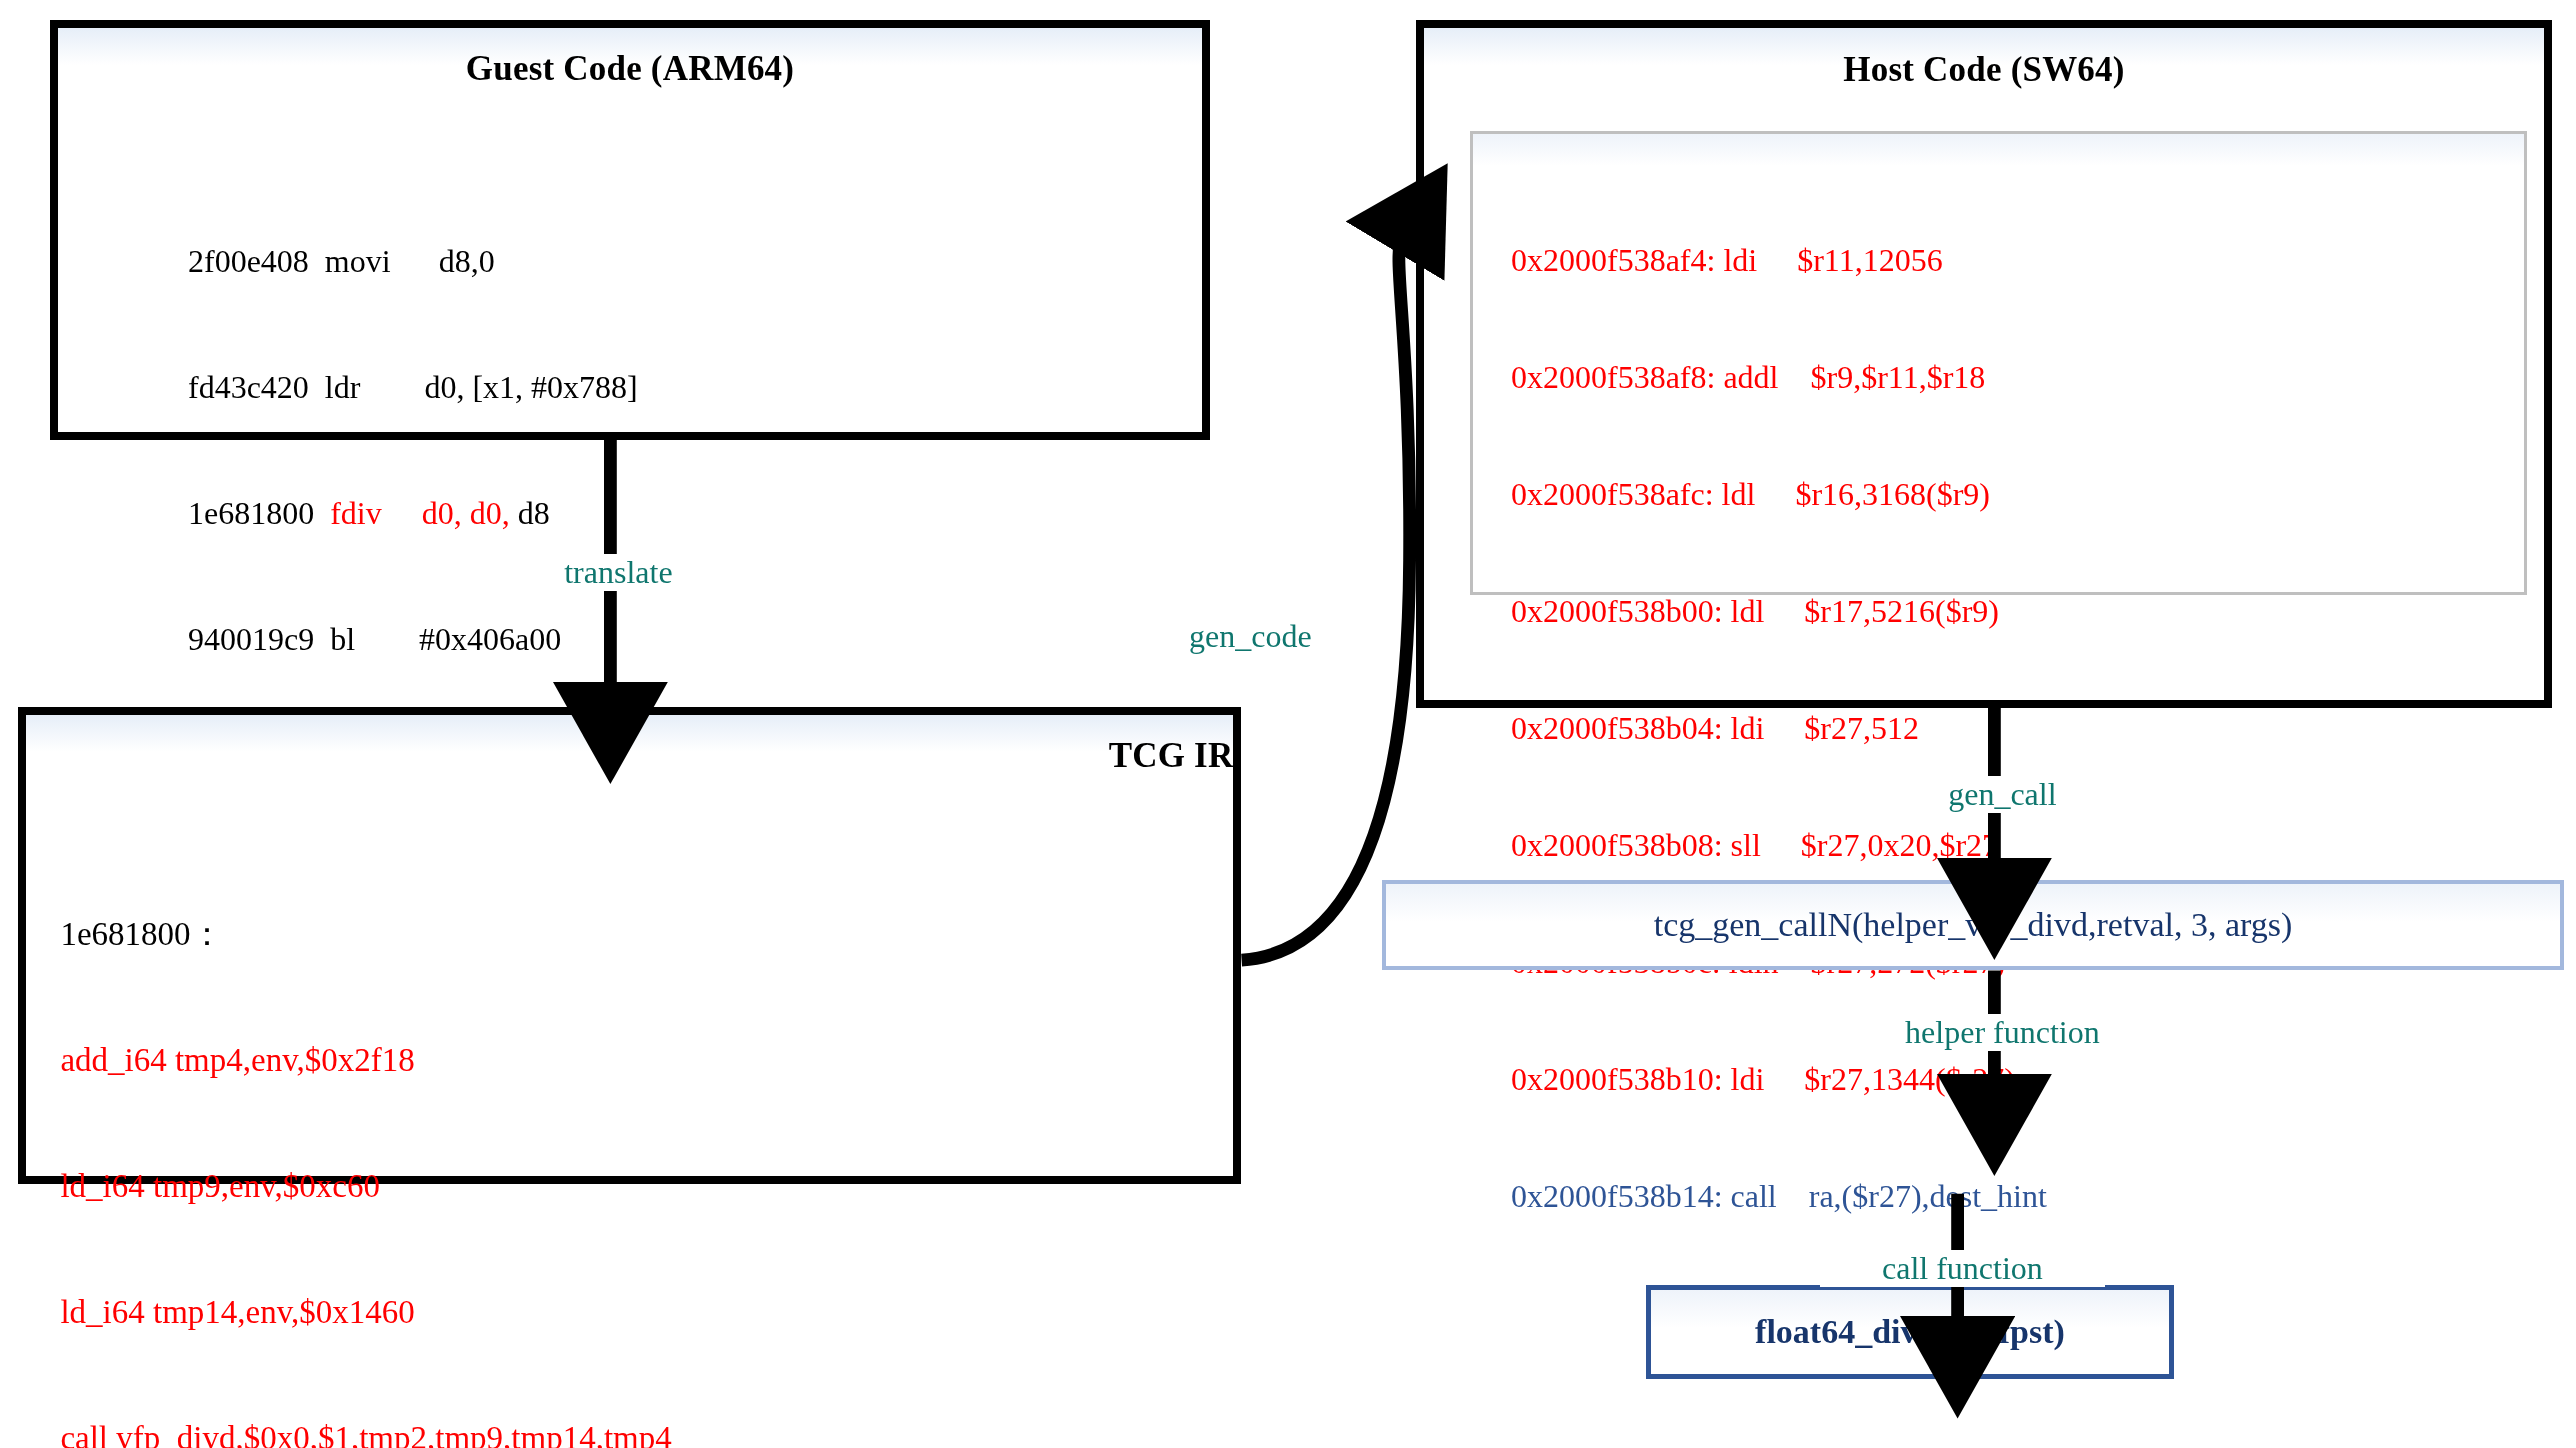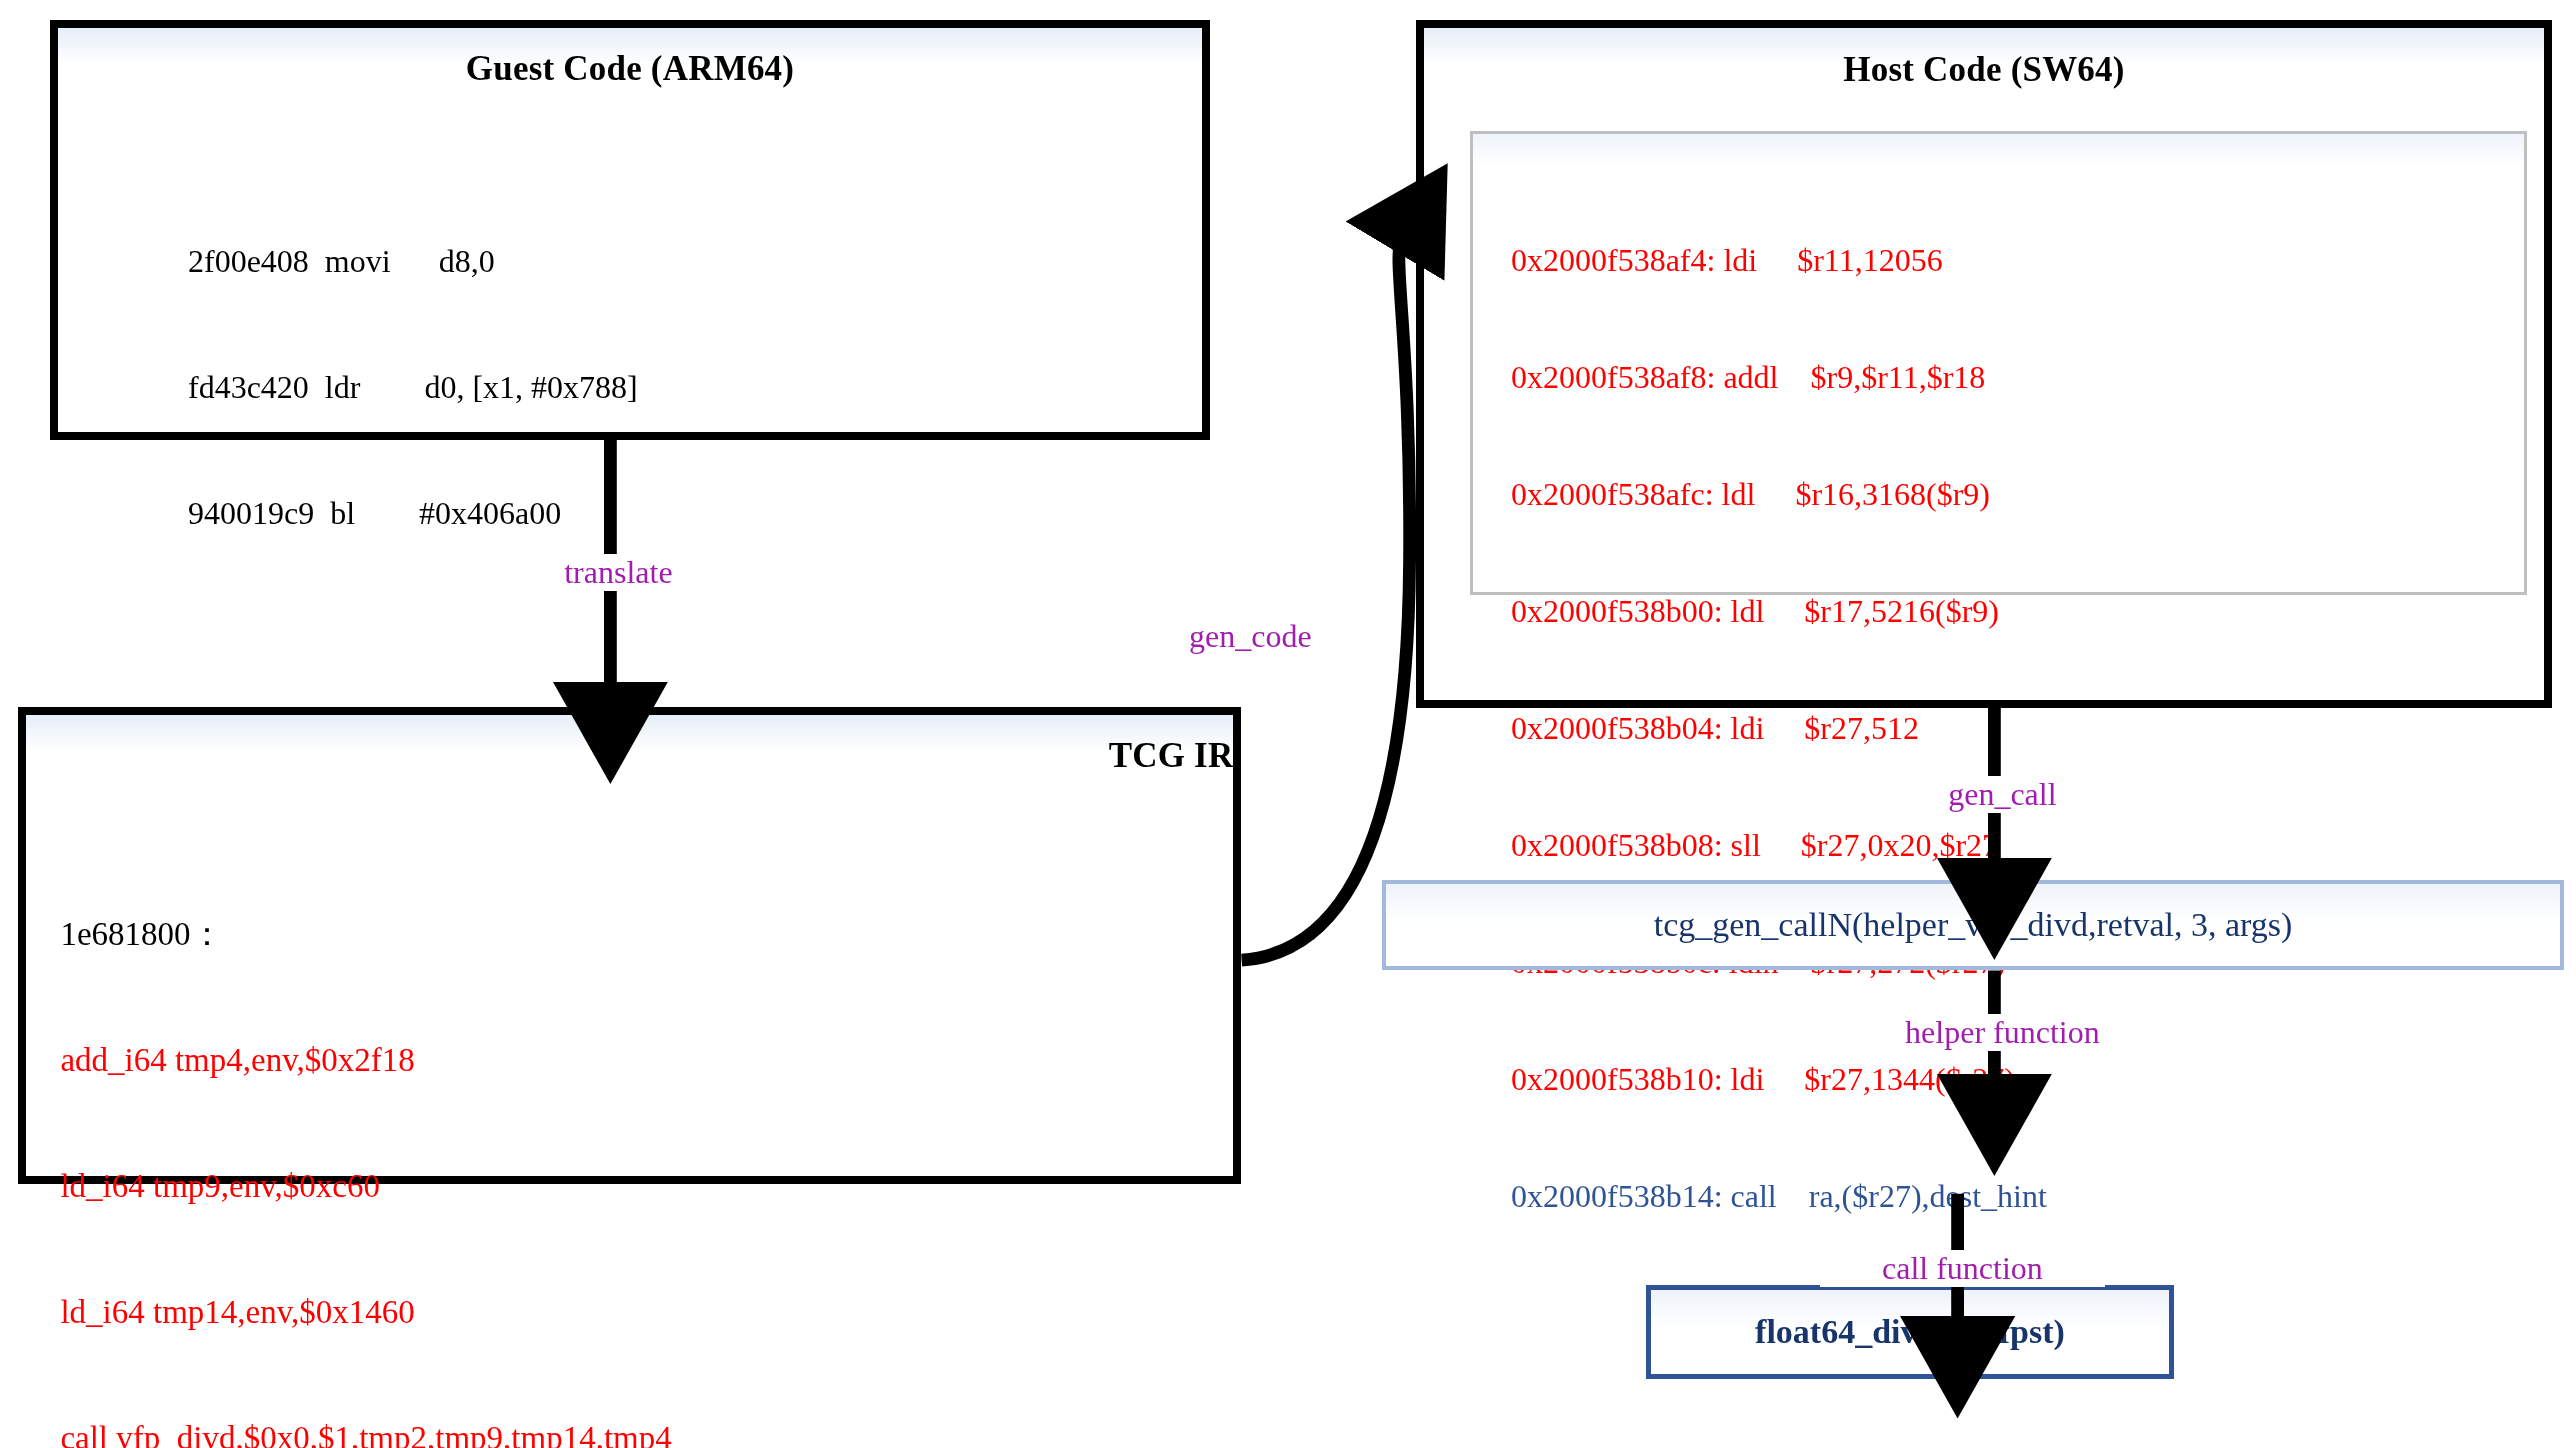--- a/index.html
+++ b/index.html
@@ -80,21 +80,21 @@
   .ir-code {
     position: absolute;
     white-space: pre;
     font-size: 33px;
     line-height: 42px;
   }
 
   .edge-label {
     position: absolute;
     font-size: 32px;
-    color: #a21caf;
+    color: #0f766e;
     background: #ffffff;
     padding: 0 6.4px;
     white-space: nowrap;
     text-align: center;
   }
 
   .box-text {
     width: 100%;
     text-align: center;
     font-size: 34px;
@@ -114,20 +114,21 @@
 <body>
 
 <div id="stage">
 
   <div class="panel thick-black" style="left:50px; top:20px; width:1160px; height:420px;">
     <div class="panel-title" style="top:21px;">Guest Code (ARM64)</div>
 
     <div class="code-block" style="left:130px; top:128px;">
       <span class="code-line"><span>2f00e408</span><span>  </span><span>movi</span><span>      </span><span>d8,0</span></span>
       <span class="code-line"><span>fd43c420</span><span>  </span><span>ldr</span><span>        </span><span>d0, [x1, #0x788]</span></span>
+      <span class="code-line"><span>1e681800</span><span>  </span><span class="red">fdiv</span><span>     </span><span class="red">d0, d0,</span><span class="black"> d8</span></span>
       <span class="code-line"><span>940019c9</span><span>  </span><span>bl</span><span>        </span><span>#0x406a00</span></span>
     </div>
   </div>
 
   <div class="panel thick-black" style="left:18.4px; top:707px; width:1223px; height:477px;">
     <div class="panel-title" style="top:21px;text-align:right;">TCG IR</div>
 
     <div class="ir-code" style="left:34px; top:114px;">
       <span class="code-line black">1e681800：</span>
       <span class="code-line red">add_i64 tmp4,env,$0x2f18</span>

